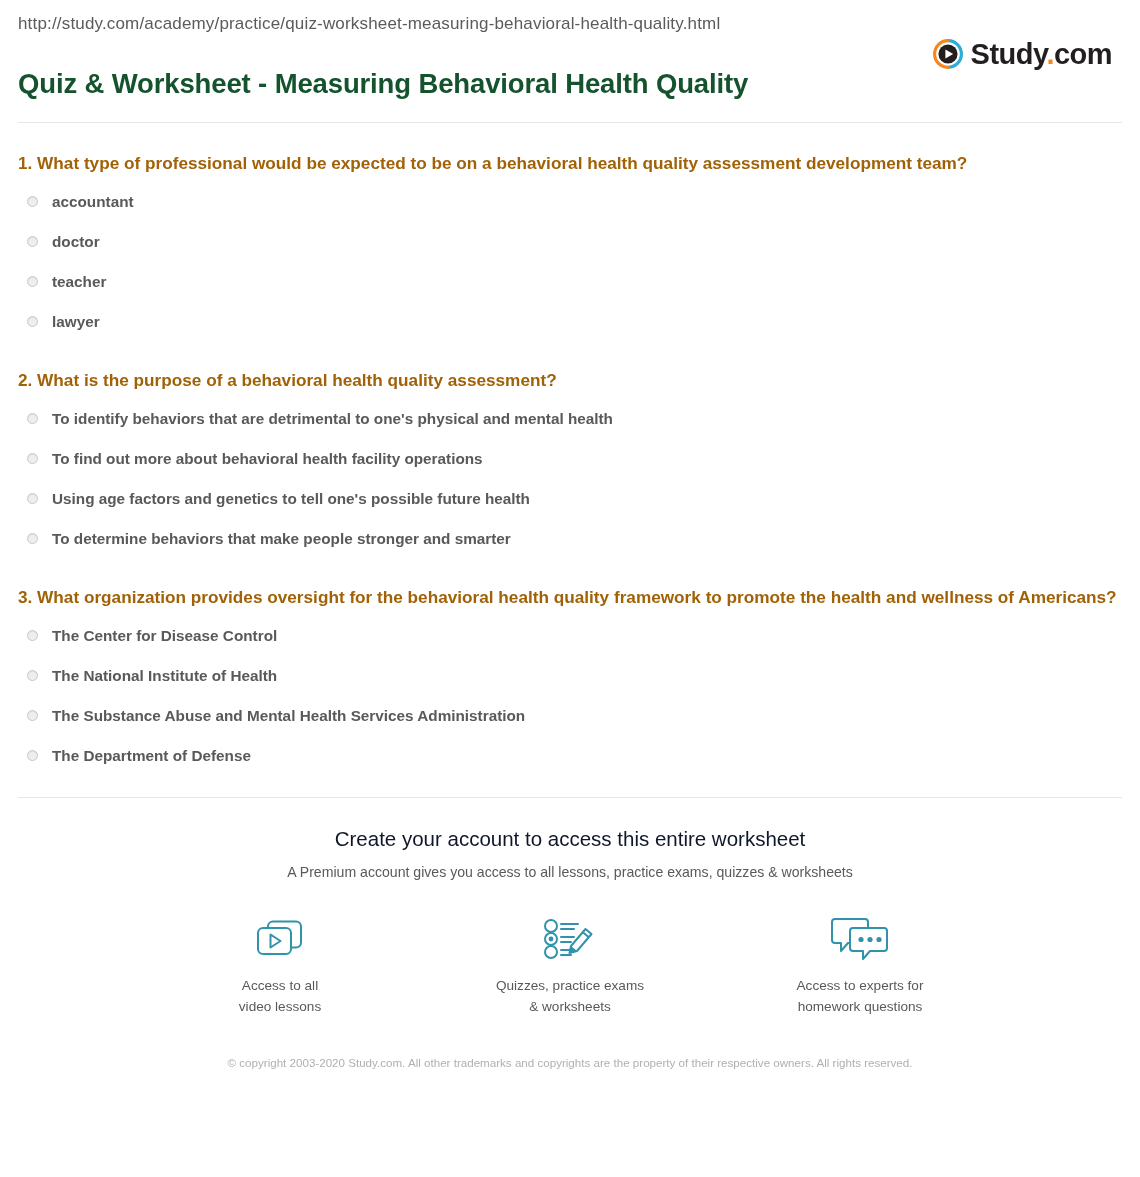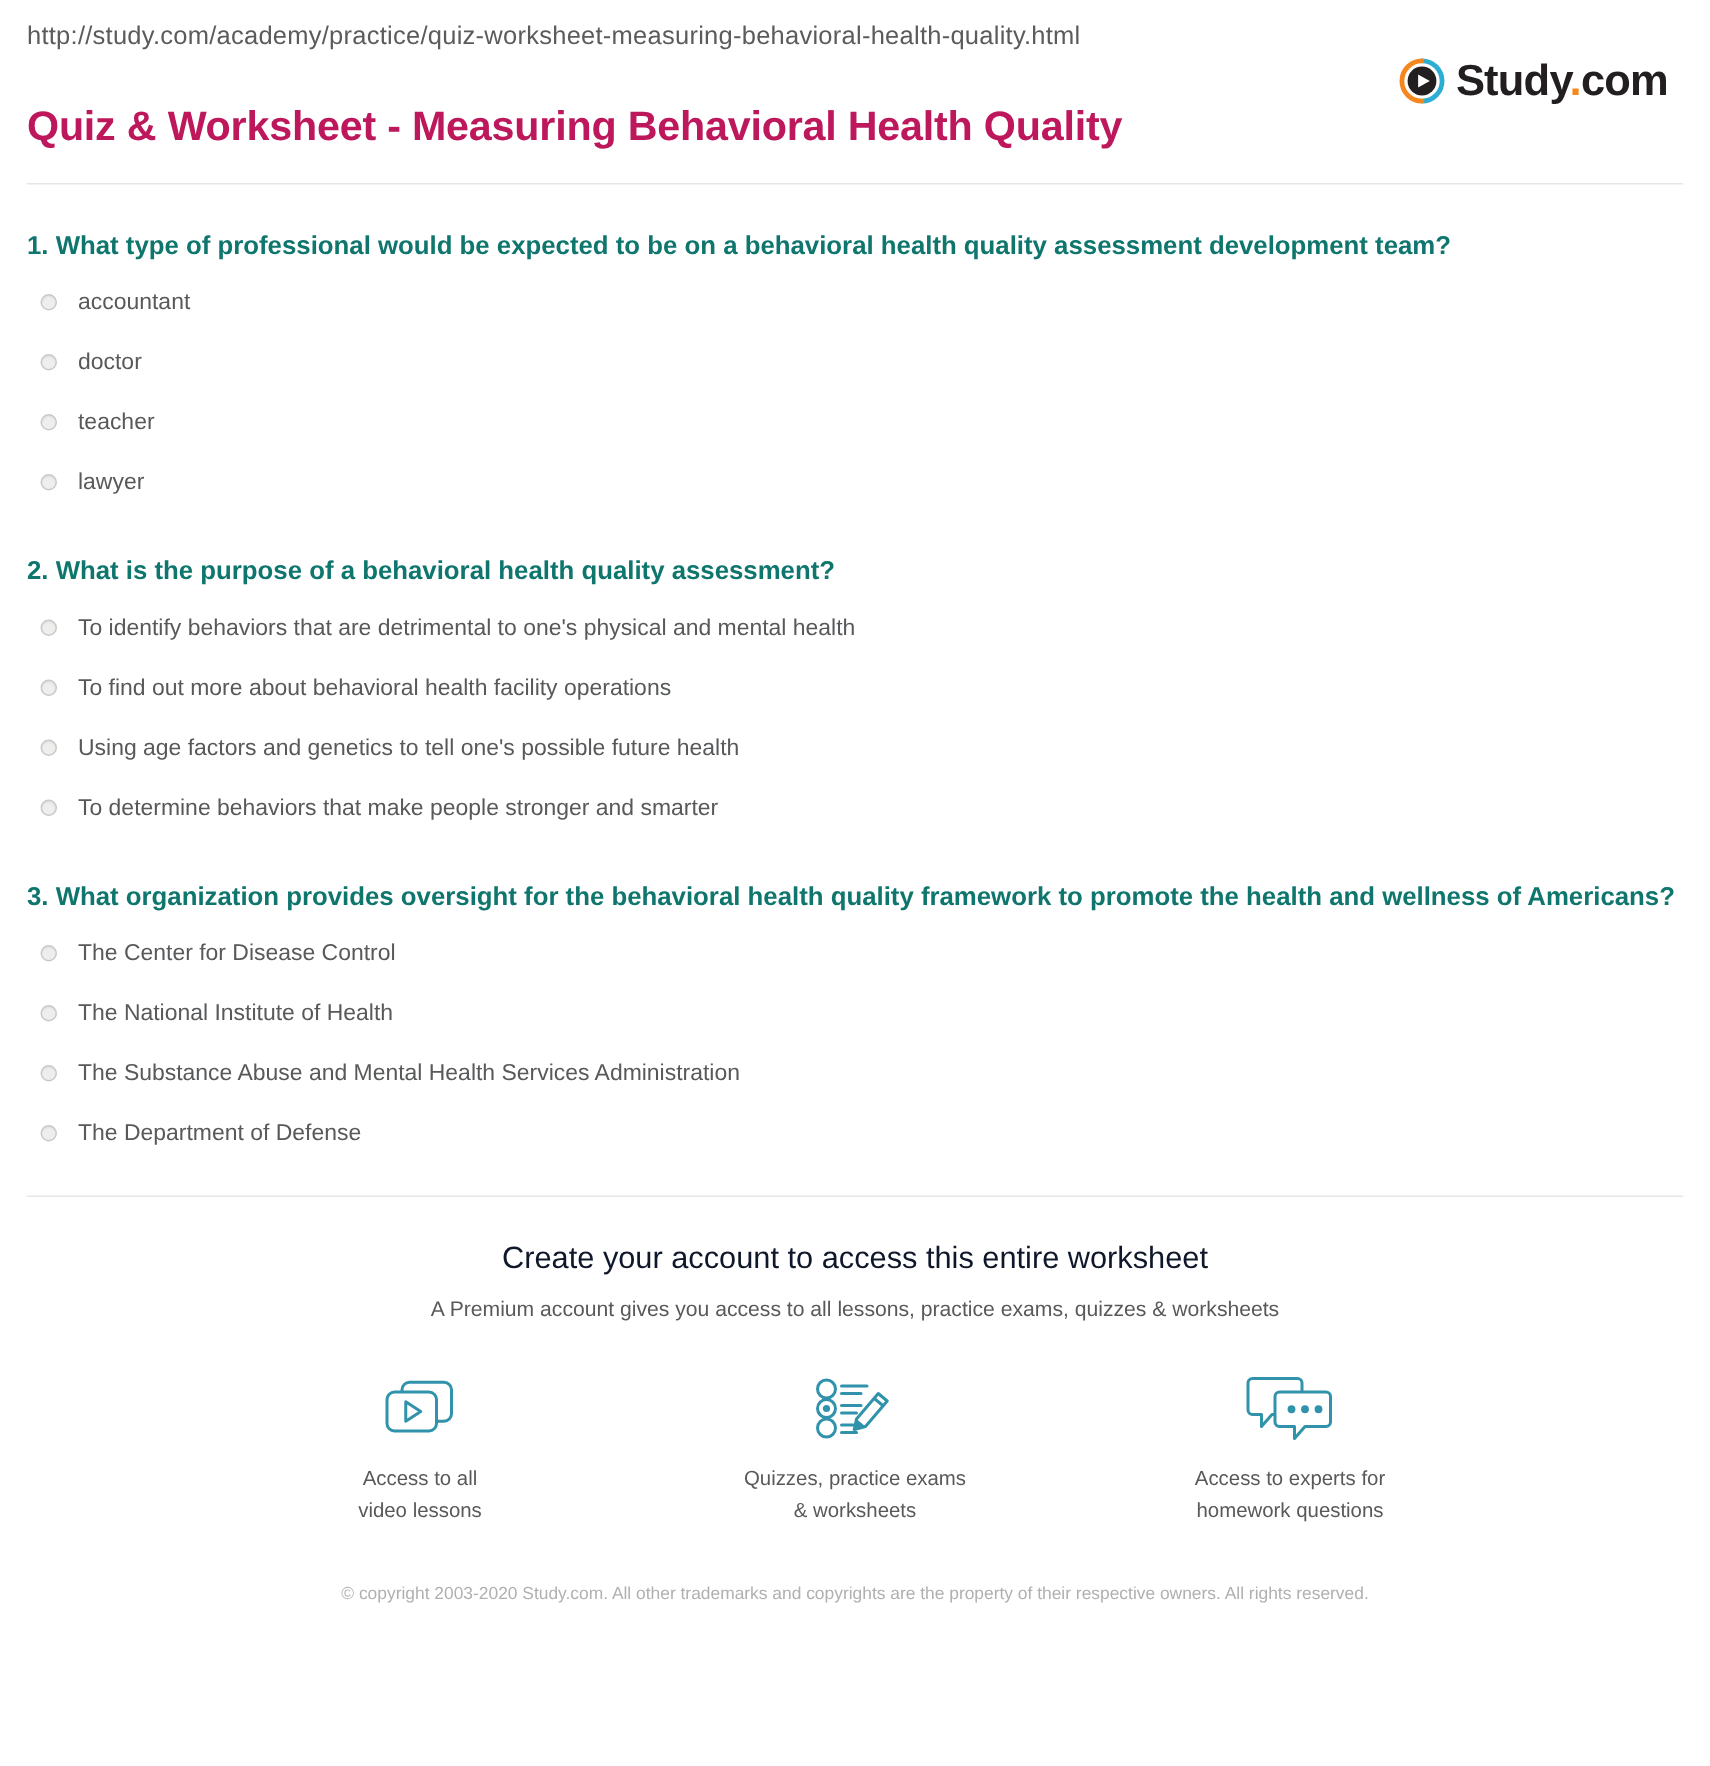--- a/index.html
+++ b/index.html
@@ -62,49 +62,50 @@
     line-height: 1;
     white-space: nowrap;
   }
   .logo-dot { color: #f5871f; }
 
   
   .title-wrap { padding-top: 16px; }
   h1.page-title {
     font-size: 27.5px;
     font-weight: 700;
-    color: #be185d;
+    color: #14532d;
     margin: 0;
     line-height: 1.15;
     letter-spacing: -0.005em;
   }
   .rule {
     border: 0;
     border-top: 1px solid #e6e6e6;
     margin: 22px 0 0 0;
     height: 0;
   }
 
   
   .questions { padding-top: 2px; }
   .question-block { margin-top: 26px; }
   .question-text {
     font-size: 17.2px;
     font-weight: 700;
-    color: #0f766e;
+    color: #a16207;
     line-height: 1.45;
     margin: 0 0 6px 0;
     max-width: 1104px;
   }
   .answers { margin: 0; padding: 0; list-style: none; }
   .answer {
     display: flex;
     align-items: center;
     min-height: 40px;
     padding-left: 9px;
+    font-weight: bold;
   }
   .radio {
     width: 11px;
     height: 11px;
     border-radius: 50%;
     border: 1px solid #c9c9c9;
     background: #efeeec;
     flex: 0 0 auto;
     margin-right: 14px;
     box-shadow: inset 0 1px 1px rgba(0,0,0,0.06);

